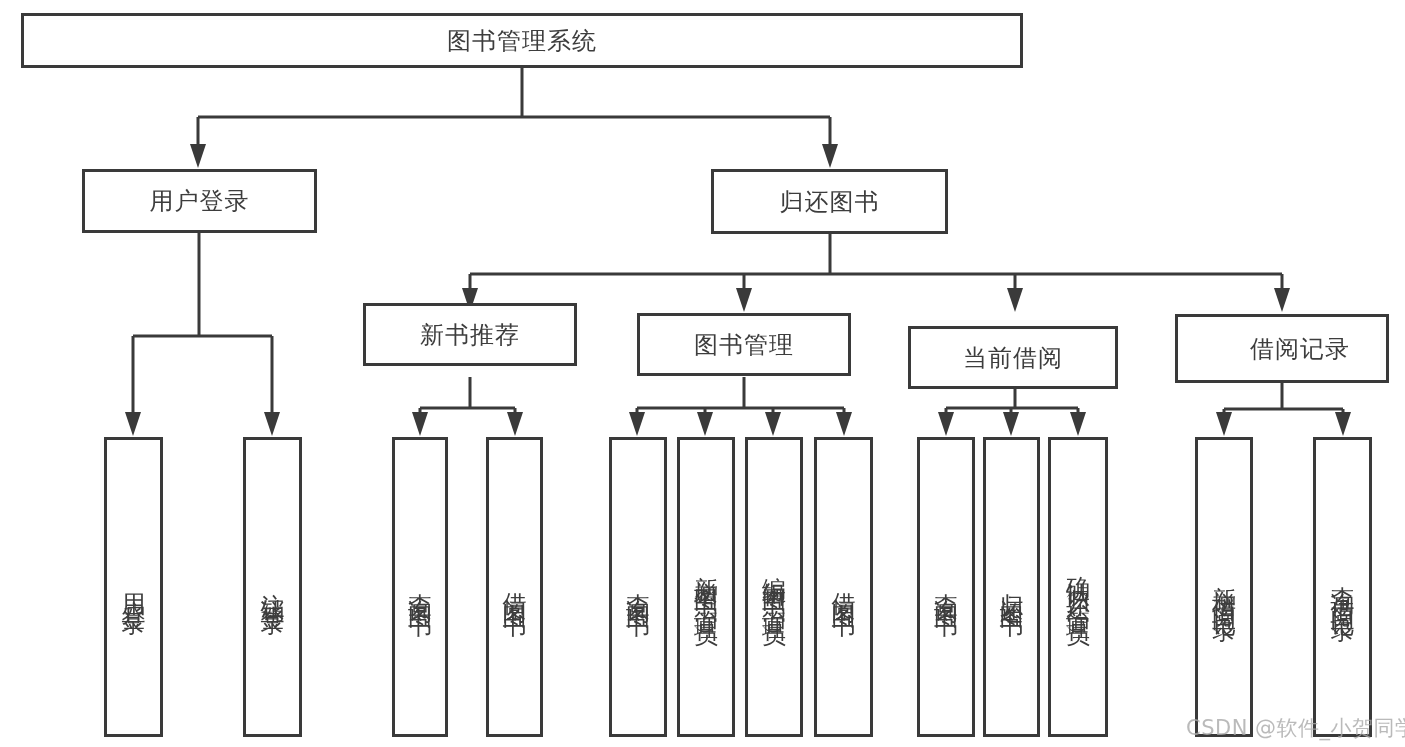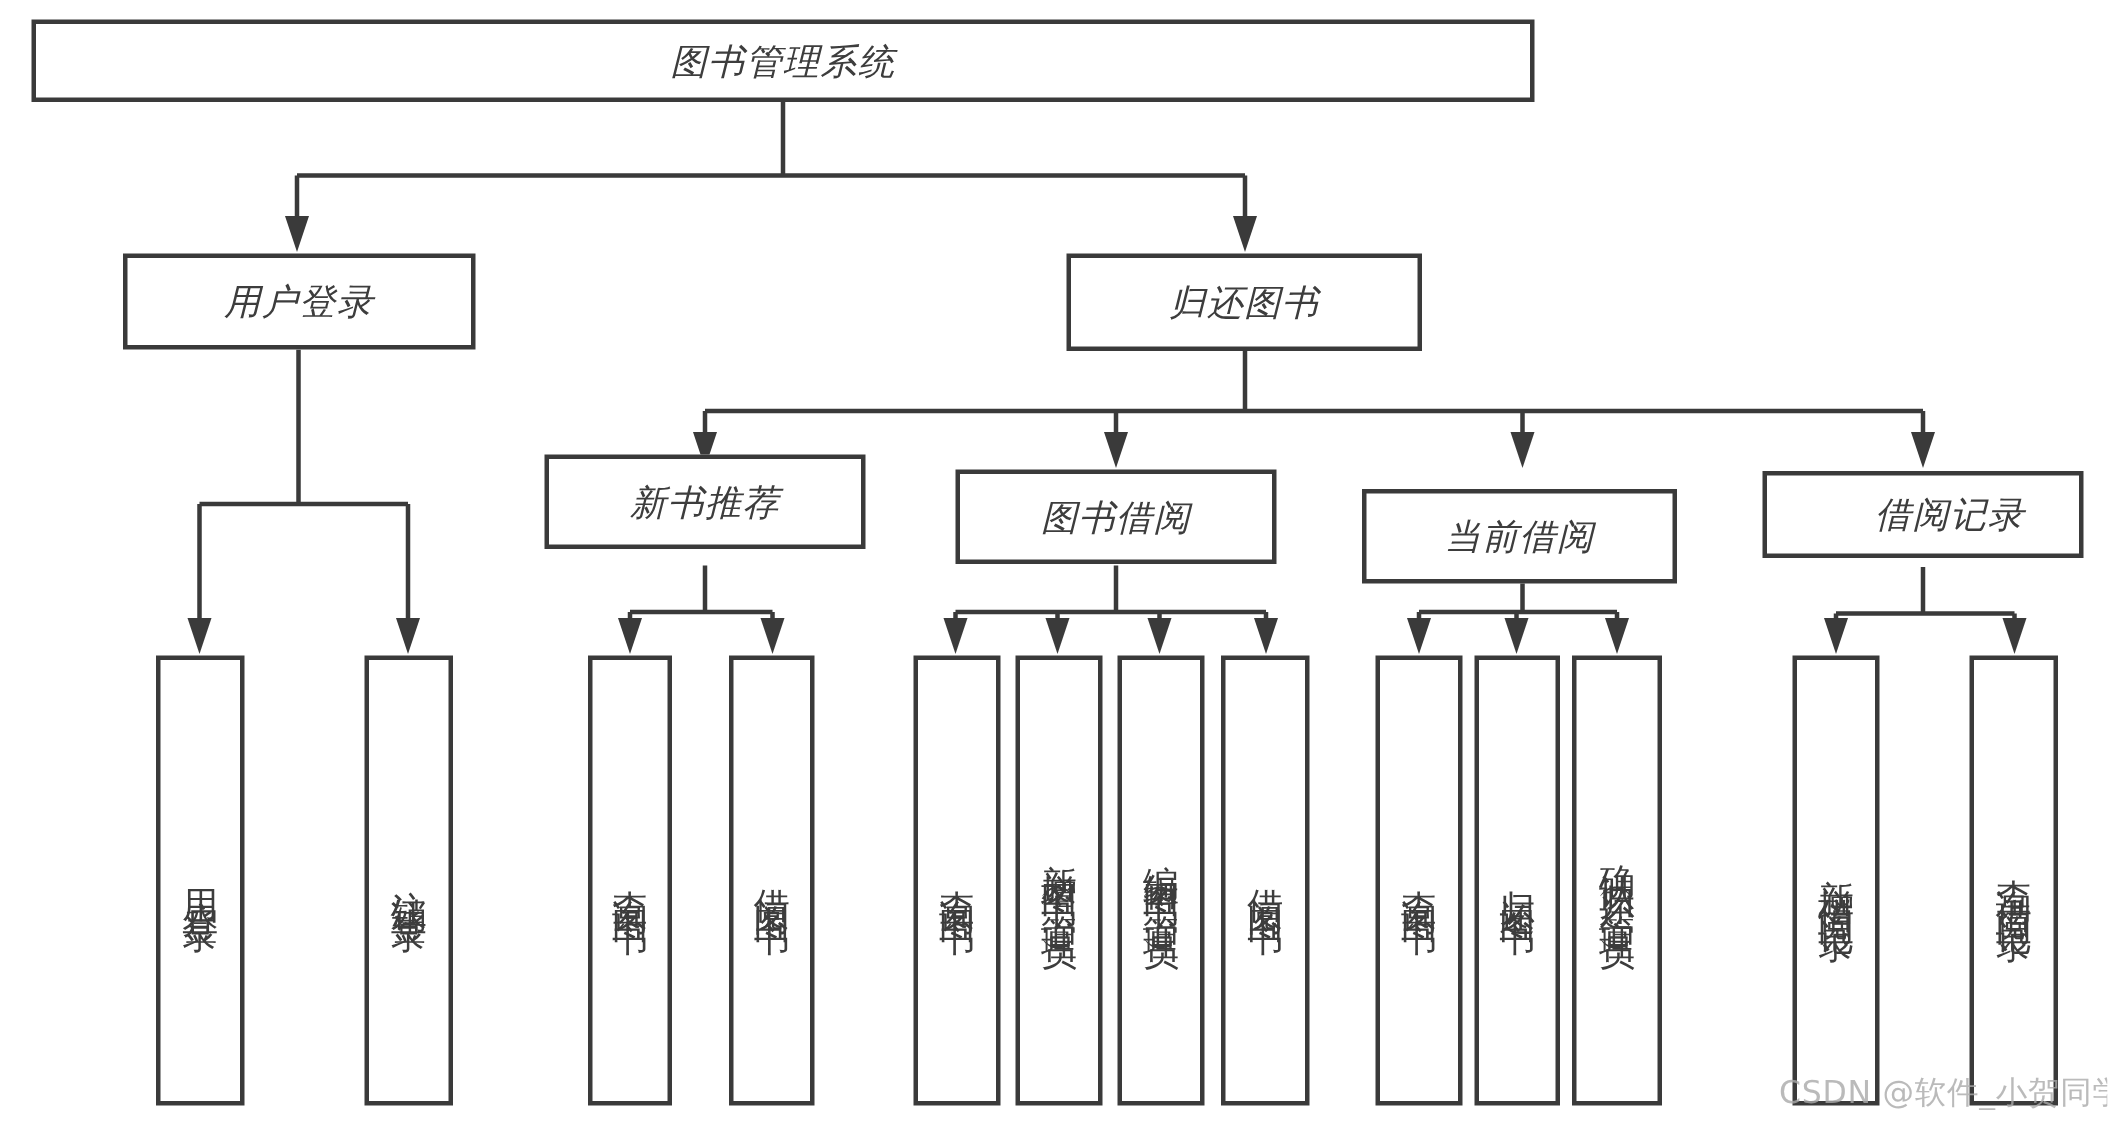--- a/index.html
+++ b/index.html
@@ -31,21 +31,20 @@
     color: #3d3d3d;
     display: flex;
     align-items: center;
     justify-content: center;
     z-index: 2;
   }
   .hbox {
     font-size: 24px;
     letter-spacing: 1px;
     white-space: nowrap;
-    font-style: italic;
   }
   .vbox {
     font-size: 24px;
     writing-mode: vertical-rl;
     text-orientation: mixed;
     letter-spacing: 0.28em;
     line-height: 1.0;
     white-space: nowrap;
   }
   .watermark {
@@ -111,23 +110,23 @@
       <polygon points="1335,412 1351,412 1343,436"></polygon>
     </g>
   </svg>
 
   <div class="box hbox" style="left:21px; top:13px; width:1002px; height:55px;">图书管理系统</div>
 
   <div class="box hbox" style="left:82px; top:169px; width:235px; height:64px;">用户登录</div>
   <div class="box hbox" style="left:711px; top:169px; width:237px; height:65px;">归还图书</div>
 
   <div class="box hbox" style="left:363px; top:303px; width:214px; height:63px;">新书推荐</div>
-  <div class="box hbox" style="left:637px; top:313px; width:214px; height:63px;">图书借阅</div>
+  <div class="box hbox" style="left:637px; top:313px; width:214px; height:63px;">图书管理</div>
   <div class="box hbox" style="left:908px; top:326px; width:210px; height:63px;">当前借阅</div>
-  <div class="box hbox" style="left:1175px; top:314px; width:214px; height:58px;padding-left:36px;">借阅记录</div>
+  <div class="box hbox" style="left:1175px; top:314px; width:214px; height:69px;padding-left:36px;">借阅记录</div>
 
   <div class="box vbox" style="left:104px; top:437px; width:59px; height:300px;">用户登录</div>
   <div class="box vbox" style="left:243px; top:437px; width:59px; height:300px;">注销登录</div>
 
   <div class="box vbox" style="left:392px; top:437px; width:56px; height:300px;">查询图书</div>
   <div class="box vbox" style="left:486px; top:437px; width:57px; height:300px;">借阅图书</div>
 
   <div class="box vbox" style="left:609px; top:437px; width:58px; height:300px;">查询图书</div>
   <div class="box vbox" style="left:677px; top:437px; width:58px; height:300px;">新增图书（管理员）</div>
   <div class="box vbox" style="left:745px; top:437px; width:58px; height:300px;">编辑图书（管理员）</div>

